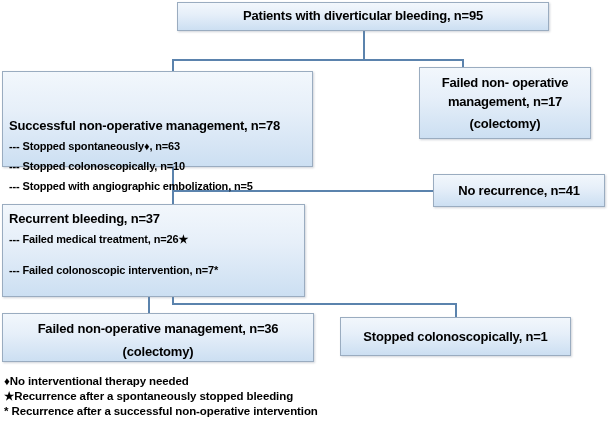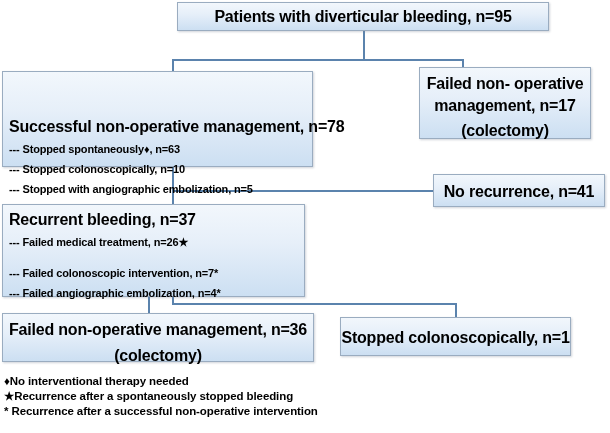--- a/index.html
+++ b/index.html
@@ -33,21 +33,21 @@
     z-index: 3;
   }
   .box .ln {
     display: block;
     white-space: nowrap;
   }
   .center { text-align: center; }
   .left   { text-align: left; }
 
   
-  .hdr { font-size: 16px; letter-spacing: -0.2px; }
+  .hdr { font-size: 13px; letter-spacing: -0.2px; }
   .sub { font-size: 11px; letter-spacing: -0.15px; }
 
   
   .conn {
     position: absolute;
     background: #5b83ad;
     z-index: 1;
   }
   .h { height: 2px; }
   .v { width: 2px; }
@@ -112,21 +112,20 @@
   </div>
 
   <div class="box center" style="left:433px; top:174px; width:172px; height:33px; padding-top:9px;">
     <span class="ln hdr">No recurrence, n=41</span>
   </div>
 
   <div class="box left" style="left:2px; top:204px; width:303px; height:93px; padding:7px 0 0 6px;">
     <span class="ln hdr" style="margin-bottom:9px;">Recurrent bleeding, n=37</span>
     <span class="ln sub" style="margin-bottom:20px;">--- Failed medical treatment, n=26★</span>
     <span class="ln sub" style="margin-bottom:9px;">--- Failed colonoscopic intervention, n=7*</span>
-    <span class="ln sub">--- Failed angiographic embolization, n=4*</span>
   </div>
 
   <div class="box center" style="left:2px; top:313px; width:312px; height:49px; padding-top:8px;">
     <span class="ln hdr" style="margin-bottom:10px;">Failed non-operative management, n=36</span>
     <span class="ln hdr">(colectomy)</span>
   </div>
 
   <div class="box center" style="left:340px; top:317px; width:231px; height:39px; padding-top:12px;">
     <span class="ln hdr">Stopped colonoscopically, n=1</span>
   </div>

